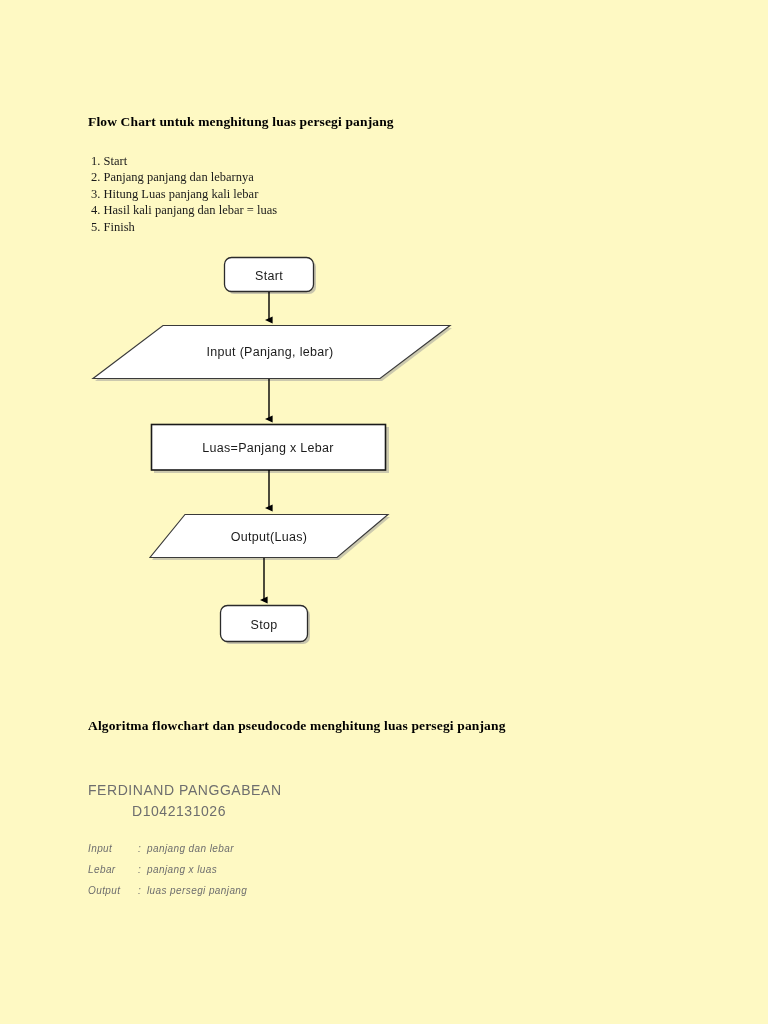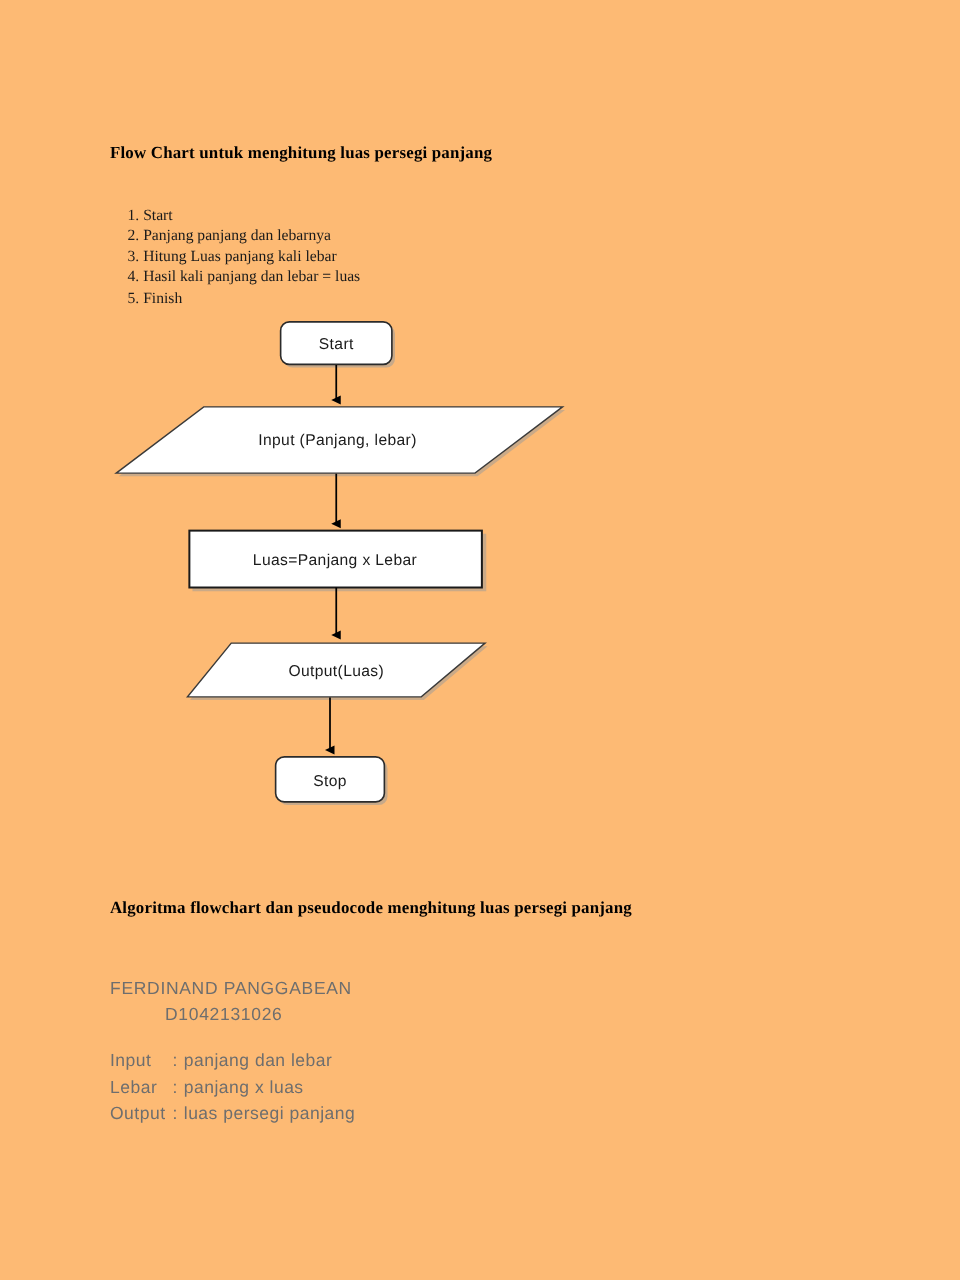--- a/index.html
+++ b/index.html
@@ -15,21 +15,21 @@
     font-family: "Liberation Serif", serif;
     color: #000000;
   }
 
   .page {
     position: absolute;
     left: 0;
     top: 0;
     width: 768px;
     height: 1024px;
-    background: #fdba74;
+    background: #fef9c3;
   }
 
   
   .doc-heading {
     position: absolute;
     left: 88px;
     font-family: "Liberation Serif", serif;
     font-weight: bold;
     font-size: 13.5px;
     letter-spacing: 0.15px;
@@ -37,21 +37,21 @@
     white-space: nowrap;
   }
   #heading-flowchart { top: 114px; }
   #heading-algoritma { top: 718px; }
 
   
   .steps-list {
     position: absolute;
     left: 88px;
     top: 150px;
-    margin: 14px;
+    margin: 3px;
     padding: 0;
     list-style: none;
     font-family: "Liberation Serif", serif;
     font-size: 12.5px;
     line-height: 16.4px;
     color: #1a1a1a;
   }
   .steps-list li {
     white-space: nowrap;
   }
@@ -89,24 +89,25 @@
     white-space: nowrap;
   }
   #author-name  { top: 780px; }
   #author-id    { top: 801px; margin-left: 44px; }
 
   .pseudo-block {
     position: absolute;
     left: 88px;
     top: 838px;
     font-family: "Liberation Sans", sans-serif;
-    font-size: 14px;
+    font-size: 10px;
     line-height: 21px;
     color: #6e6e6e;
     letter-spacing: 0.4px;
+    font-style: italic;
   }
   .pseudo-row { white-space: nowrap; }
   .pseudo-key {
     display: inline-block;
     width: 50px;
   }
   .pseudo-sep { display: inline-block; width: 9px; }
   .pseudo-val { display: inline; }
 </style>
 </head>

